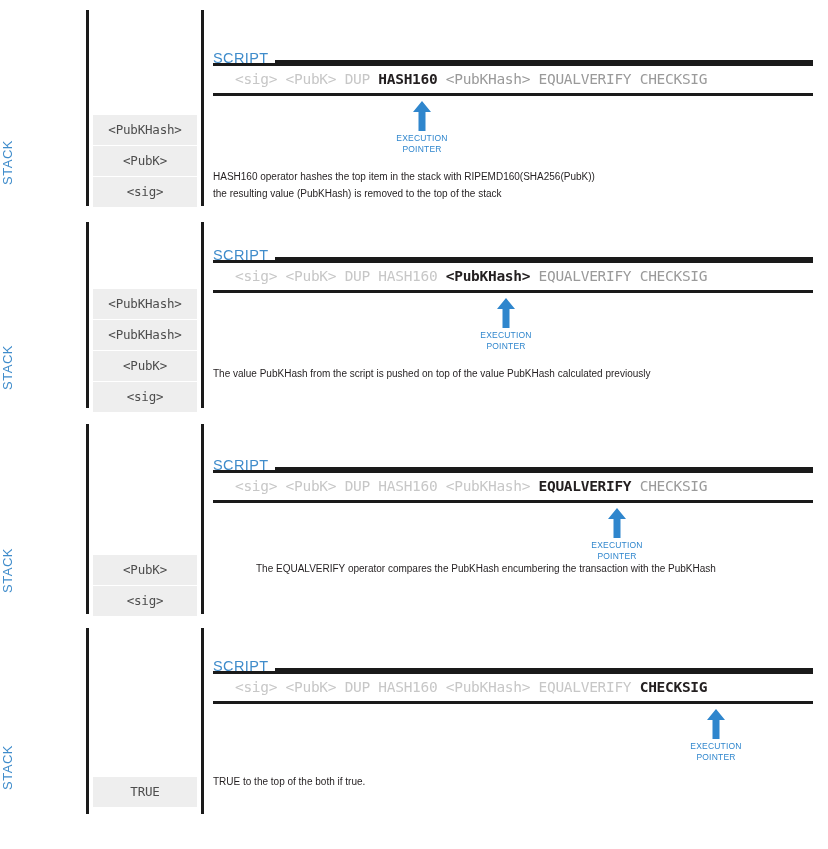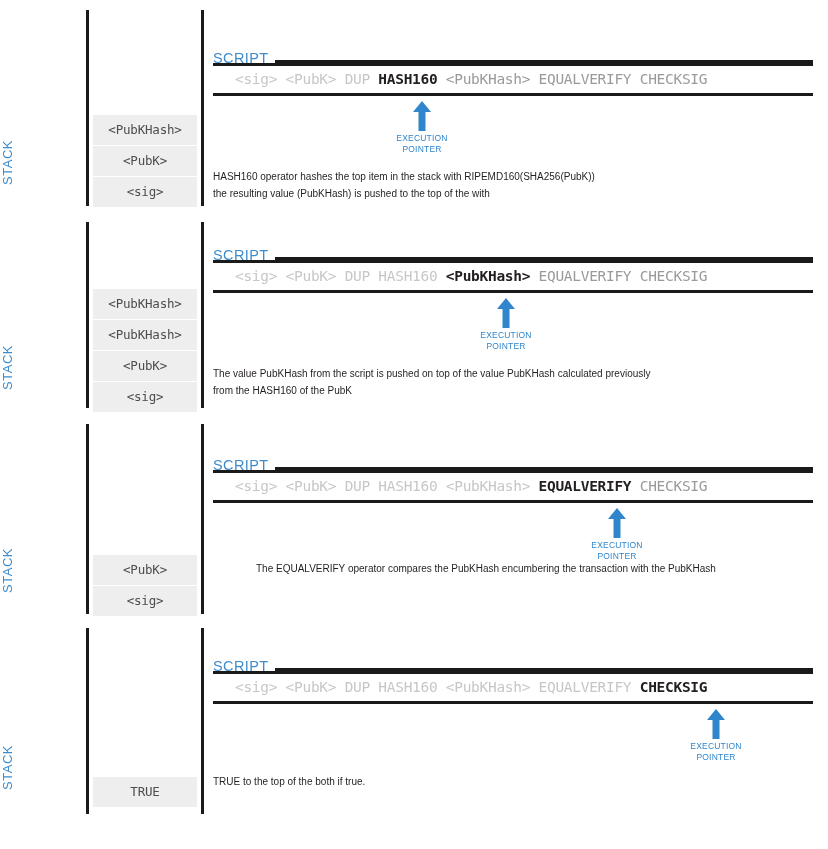--- a/index.html
+++ b/index.html
@@ -151,21 +151,21 @@
       </div>
       <div class="exec-pointer" style="left:422px;top:91px;">
         <svg class="exec-arrow" width="18" height="30" viewBox="0 0 18 30">
           <path d="M9 0 L18 11 L12.5 11 L12.5 30 L5.5 30 L5.5 11 L0 11 Z" fill="#2f86cd"></path>
         </svg>
         <div class="exec-text">EXECUTION</div>
         <div class="exec-text">POINTER</div>
       </div>
       <div class="desc" style="top:158px;">
         <div>HASH160 operator hashes the top item in the stack with RIPEMD160(SHA256(PubK))</div>
-        <div>the resulting value (PubKHash) is pushed to the top of the with</div>
+        <div>the resulting value (PubKHash) is removed to the top of the stack</div>
       </div>
     </div>
     <div class="panel" style="top:222px;">
       <div class="stack-label" style="top:123px;">STACK</div>
       <div class="stack-rail left" style="top:0px;height:186px;"></div>
       <div class="stack-rail right" style="top:0px;height:186px;"></div>
       <div class="stack-cells" style="top:66px;">
         <div class="stack-cell">&lt;sig&gt;</div>
         <div class="stack-cell">&lt;PubK&gt;</div>
         <div class="stack-cell">&lt;PubKHash&gt;</div>
@@ -180,21 +180,20 @@
       </div>
       <div class="exec-pointer" style="left:506px;top:76px;">
         <svg class="exec-arrow" width="18" height="30" viewBox="0 0 18 30">
           <path d="M9 0 L18 11 L12.5 11 L12.5 30 L5.5 30 L5.5 11 L0 11 Z" fill="#2f86cd"></path>
         </svg>
         <div class="exec-text">EXECUTION</div>
         <div class="exec-text">POINTER</div>
       </div>
       <div class="desc" style="top:143px;">
         <div>The value PubKHash from the script is pushed on top of the value PubKHash calculated previously</div>
-        <div>from the HASH160 of the PubK</div>
       </div>
     </div>
     <div class="panel" style="top:424px;">
       <div class="stack-label" style="top:124px;">STACK</div>
       <div class="stack-rail left" style="top:0px;height:190px;"></div>
       <div class="stack-rail right" style="top:0px;height:190px;"></div>
       <div class="stack-cells" style="top:130px;">
         <div class="stack-cell">&lt;sig&gt;</div>
         <div class="stack-cell">&lt;PubK&gt;</div>
       </div>

